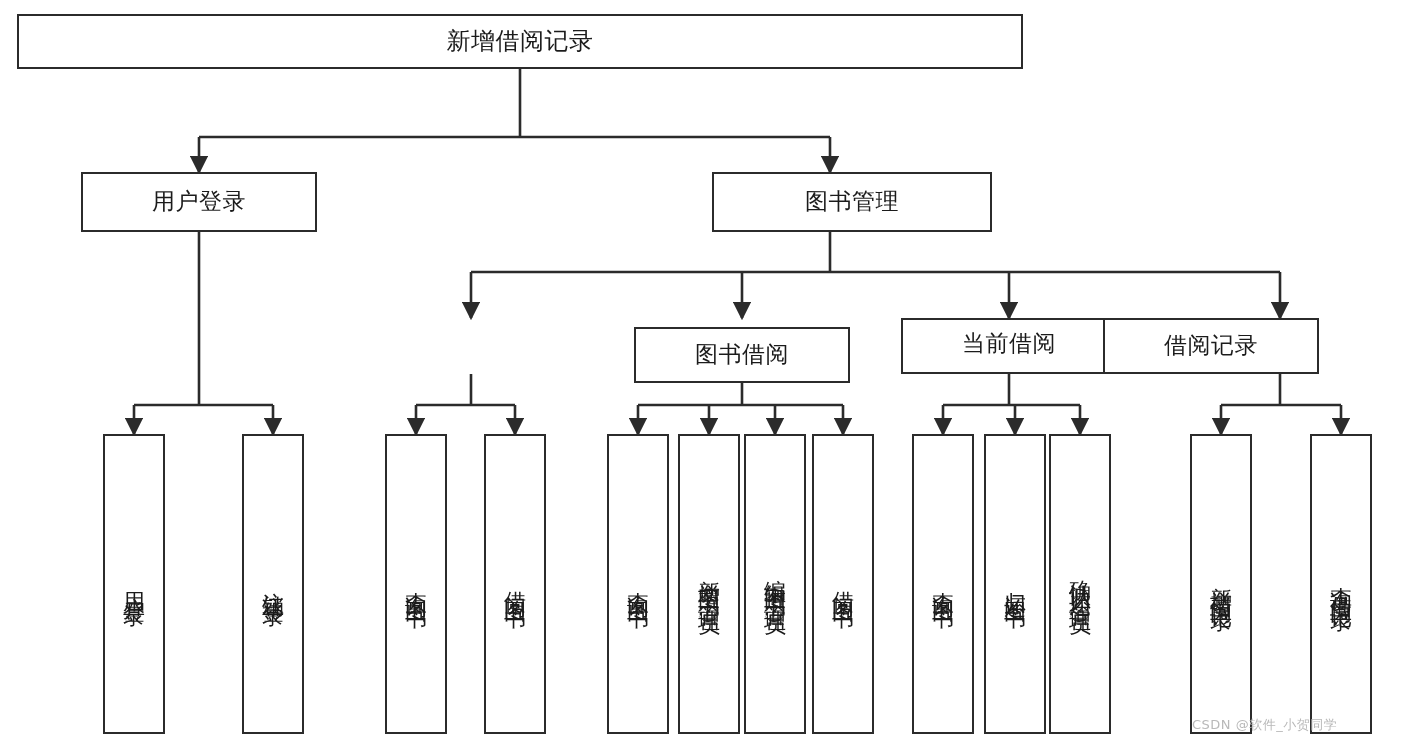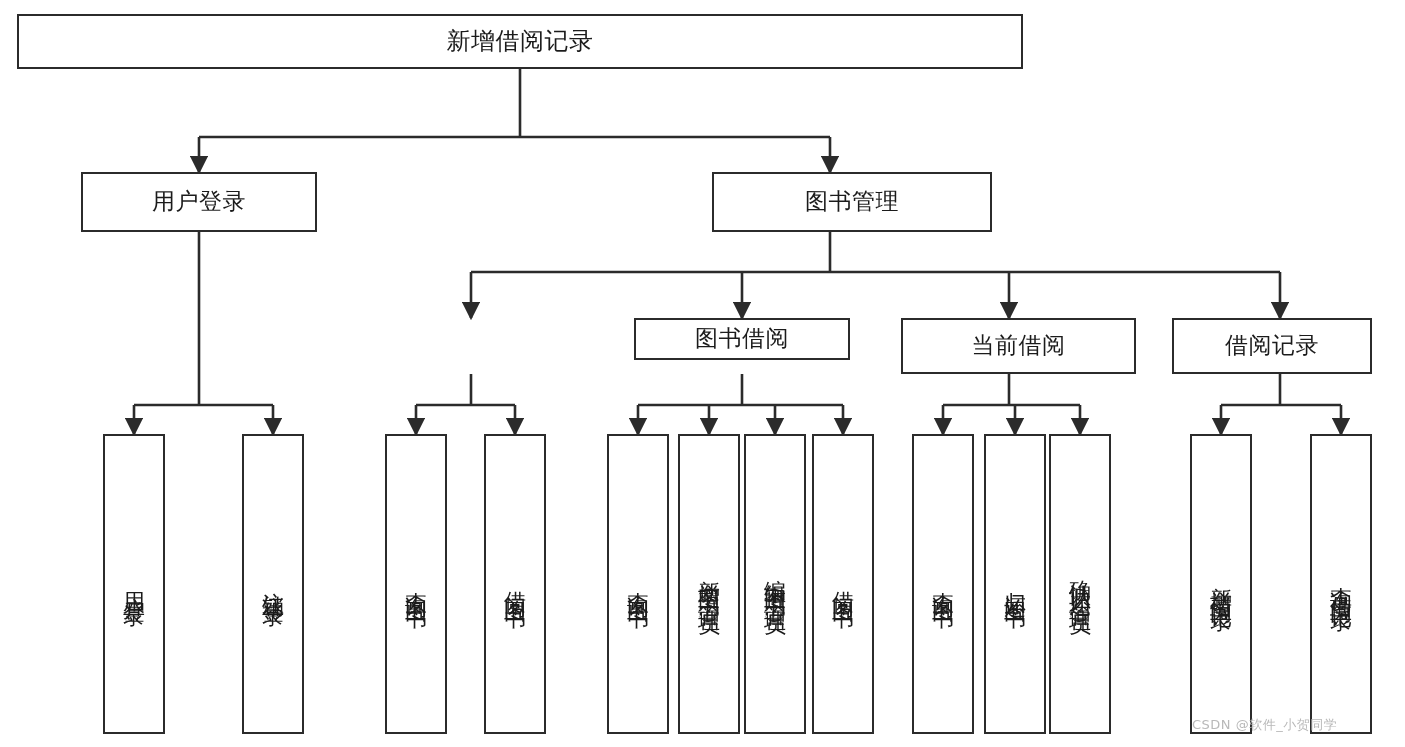--- a/index.html
+++ b/index.html
@@ -125,27 +125,27 @@
     <span class="node-label">新增借阅记录</span>
   </div>
 
   <div class="node h" style="left: 81px; top: 172px; width: 236px; height: 60px;">
     <span class="node-label">用户登录</span>
   </div>
   <div class="node h" style="left: 712px; top: 172px; width: 280px; height: 60px;">
     <span class="node-label">图书管理</span>
   </div>
 
-  <div class="node h" style="left: 634px; top: 318px; width: 216px; height: 42px;">
+  <div class="node h" style="left: 634px; top: 327px; width: 216px; height: 56px;">
     <span class="node-label">图书借阅</span>
   </div>
-  <div class="node h" style="left: 901px; top: 318px; width: 235px; height: 56px;">
+  <div class="node h" style="left: 901px; top: 318px; width: 216px; height: 56px; font-family: Liberation Mono, monospace;">
     <span class="node-label">当前借阅</span>
   </div>
-  <div class="node h" style="left: 1172px; top: 318px; width: 200px; height: 56px; justify-content: center;">
+  <div class="node h" style="left: 1103px; top: 318px; width: 216px; height: 56px; justify-content: center;">
     <span class="node-label">借阅记录</span>
   </div>
 
   <div class="node v" style="left: 103px; top: 434px; width: 62px; height: 300px;">
     <span class="node-label">用户登录</span>
   </div>
   <div class="node v" style="left: 242px; top: 434px; width: 62px; height: 300px;">
     <span class="node-label">注销登录</span>
   </div>
   <div class="node v" style="left: 385px; top: 434px; width: 62px; height: 300px;">

